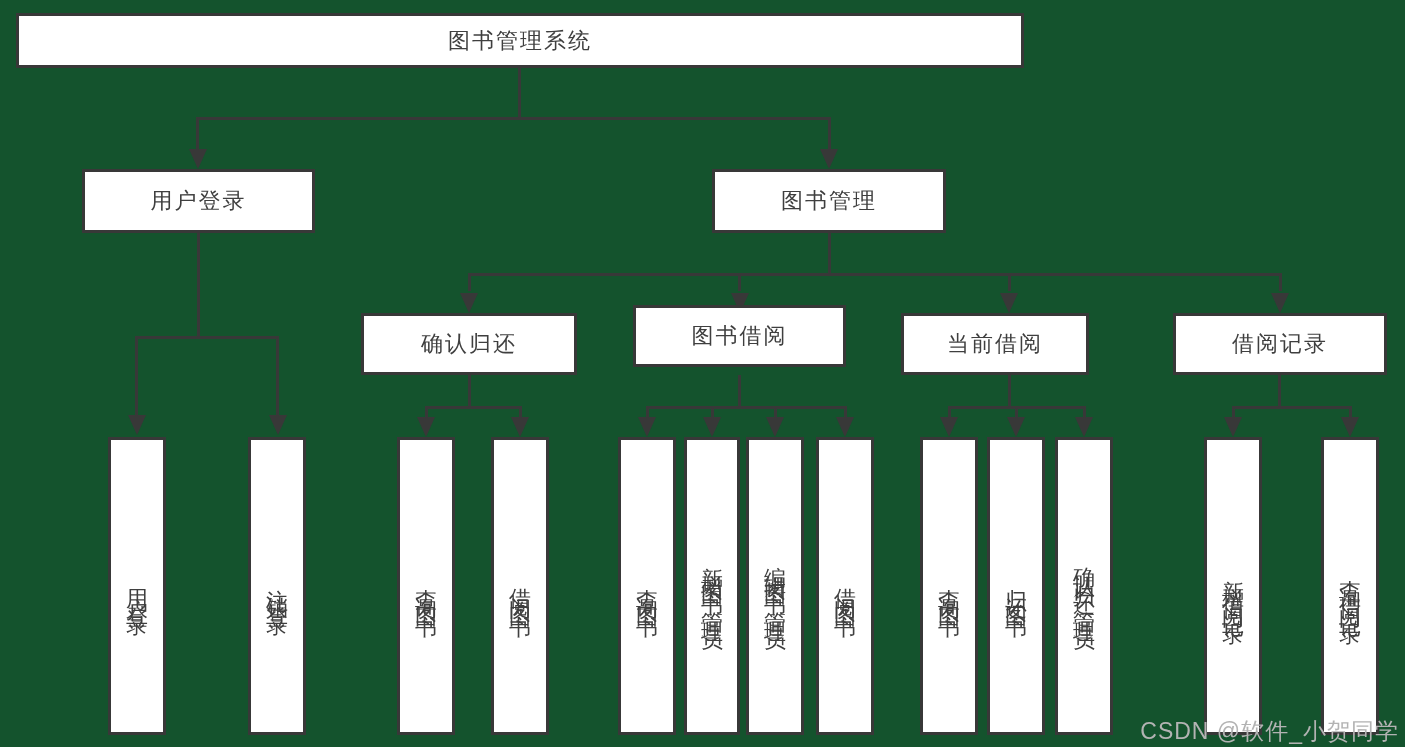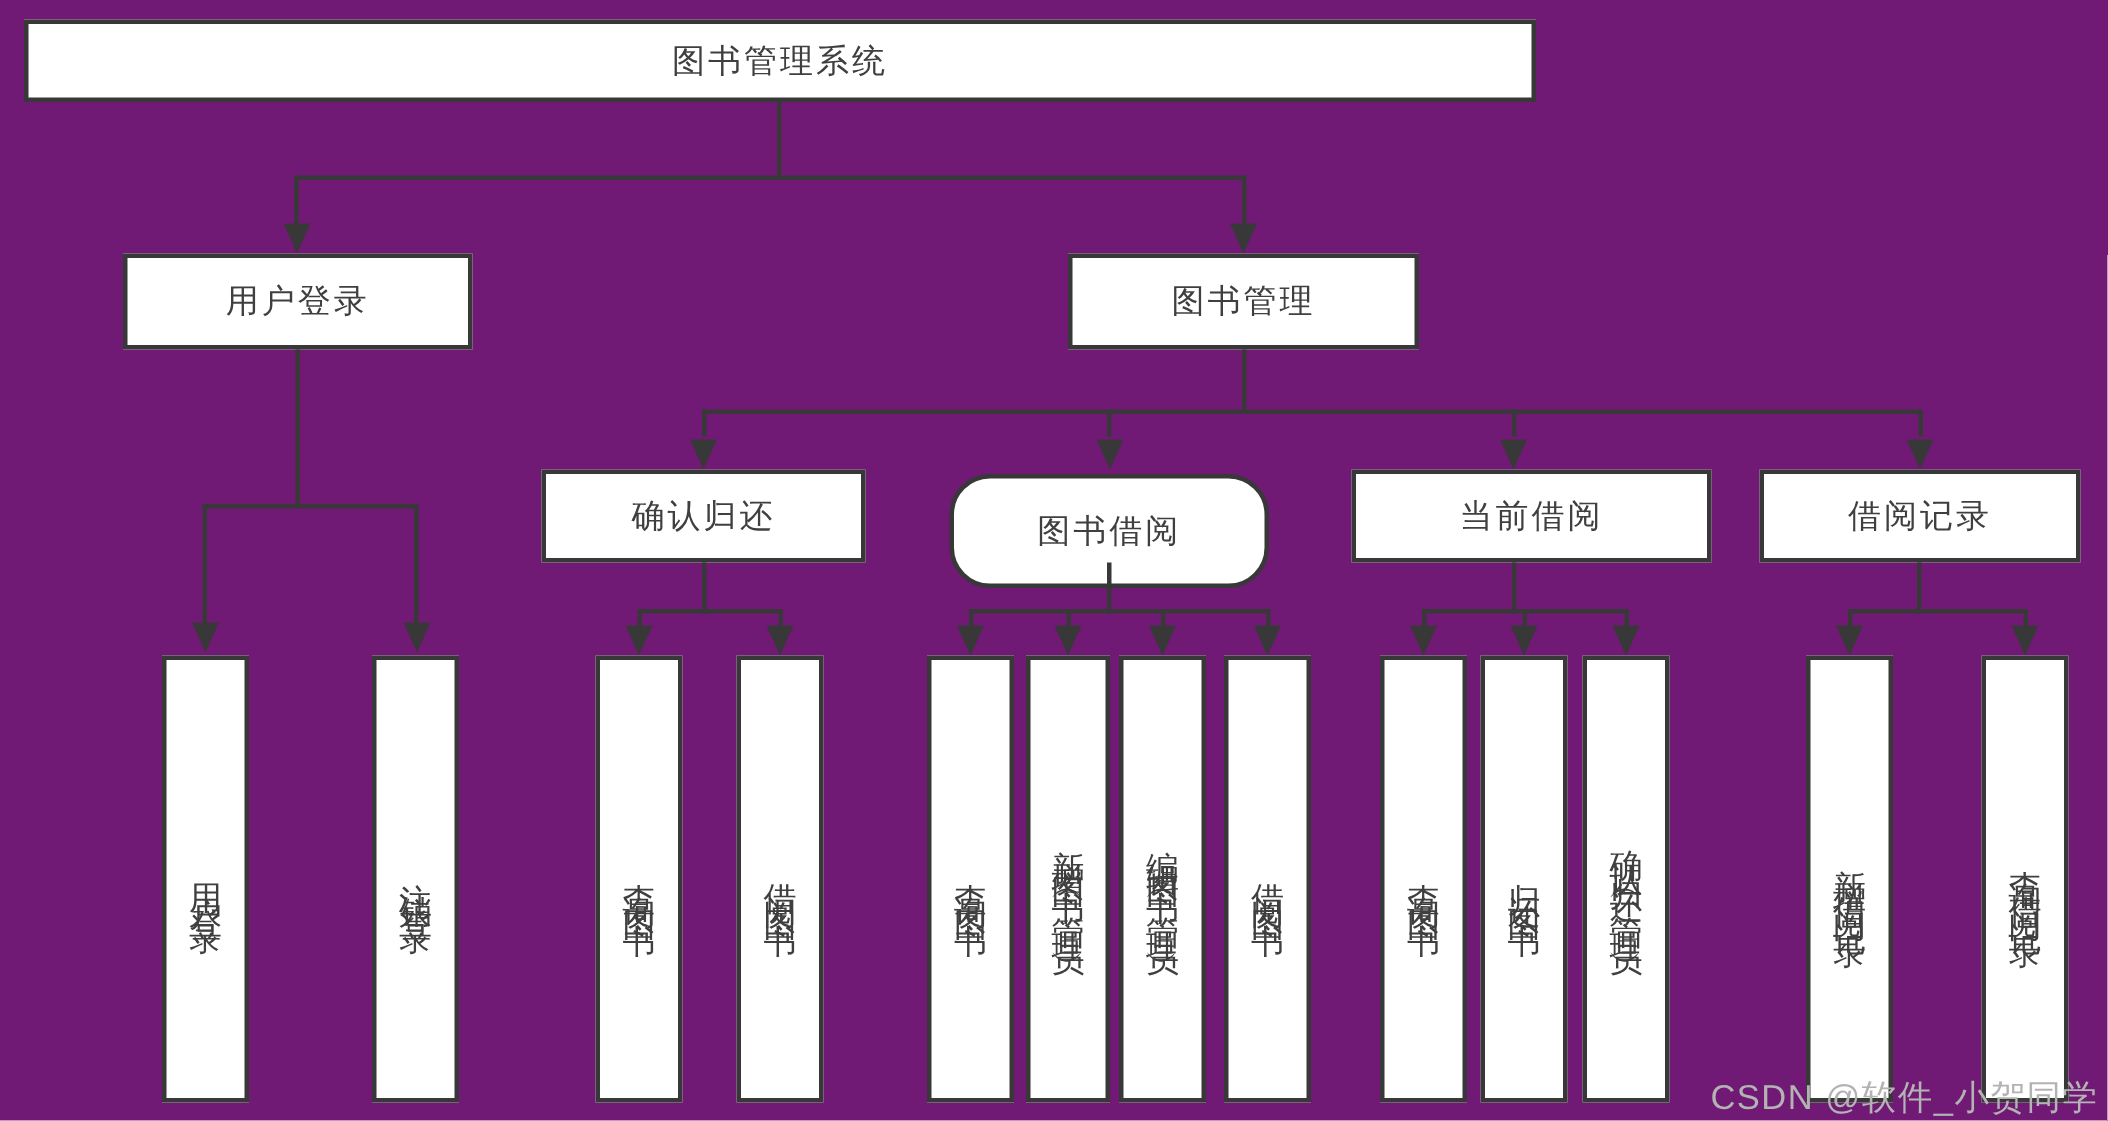--- a/index.html
+++ b/index.html
@@ -1,19 +1,19 @@
 <!DOCTYPE html>
 <html><head>
 <meta charset="utf-8">
 <style>
   html,body{margin:0;padding:0;background:#ffffff;}
   #stage{
     position:relative;
     width:1405px;height:747px;
-    background:#701a75;
+    background:#14532d;
     font-family:"Liberation Sans", sans-serif;
     overflow:hidden;
   }
   .box{
     position:absolute;
     box-sizing:border-box;
     border:3px solid #383838;
     background:#ffffff;
     display:flex;
     align-items:center;
@@ -85,24 +85,24 @@
   <div class="vl" style="left:738px;top:273px;height:18px;"></div>
   <div class="arw" style="left:731px;top:293px;"></div>
   <div class="vl" style="left:1008px;top:273px;height:18px;"></div>
   <div class="arw" style="left:1000px;top:293px;"></div>
   <div class="vl" style="left:1279px;top:273px;height:18px;"></div>
   <div class="arw" style="left:1271px;top:293px;"></div>
 
   <div class="box" style="left:361px;top:313px;width:216px;height:62px;">
     <span>确认归还</span>
   </div>
-  <div class="box" style="left:633px;top:316px;width:213px;height:76px;border-radius:27px;">
+  <div class="box" style="left:633px;top:305px;width:213px;height:62px;">
     <span>图书借阅</span>
   </div>
-  <div class="box" style="left:901px;top:313px;width:240px;height:62px;">
+  <div class="box" style="left:901px;top:313px;width:188px;height:62px;">
     <span>当前借阅</span>
   </div>
   <div class="box" style="left:1173px;top:313px;width:214px;height:62px;">
     <span>借阅记录</span>
   </div>
 
   <div class="vl" style="left:468px;top:375px;height:34px;"></div>
   <div class="hl" style="left:425px;top:406px;width:97px;"></div>
   <div class="vl" style="left:425px;top:406px;height:13px;"></div>
   <div class="arw" style="left:417px;top:417px;"></div>

